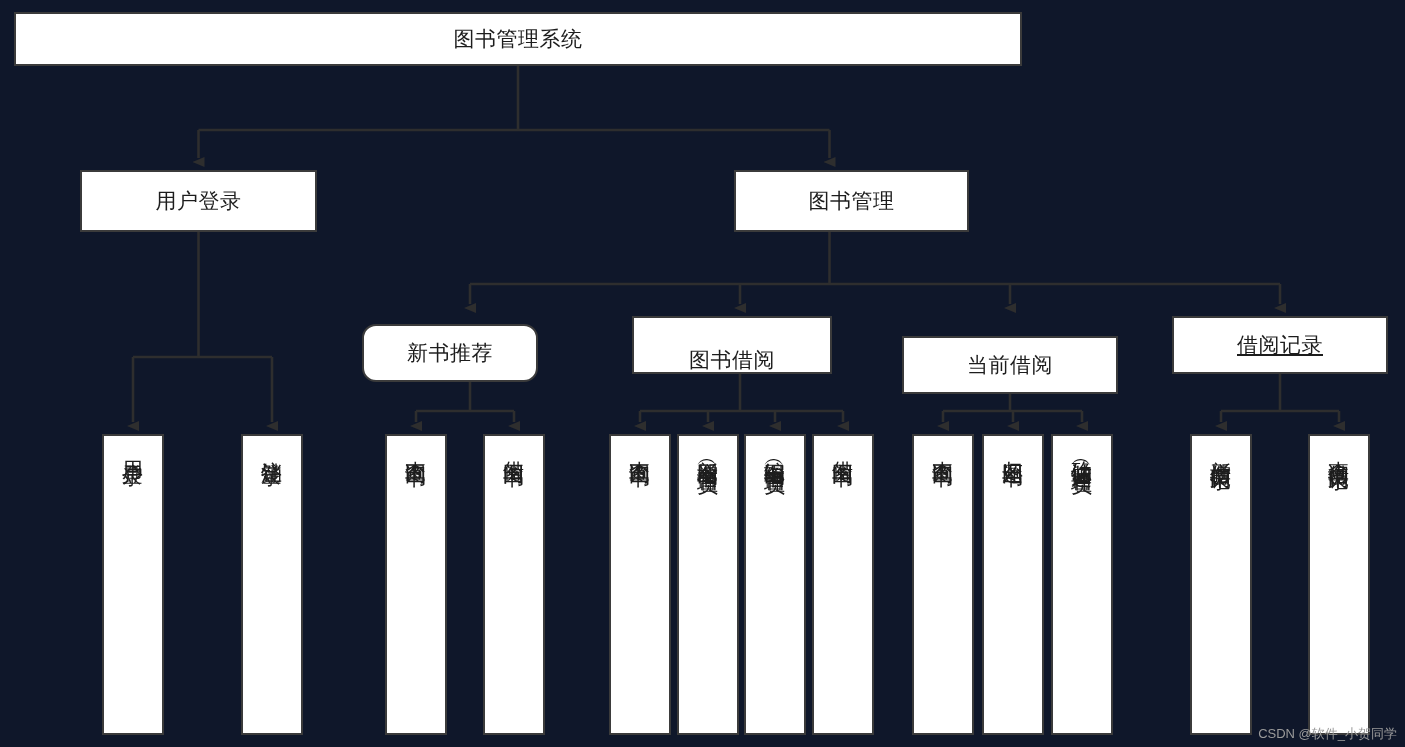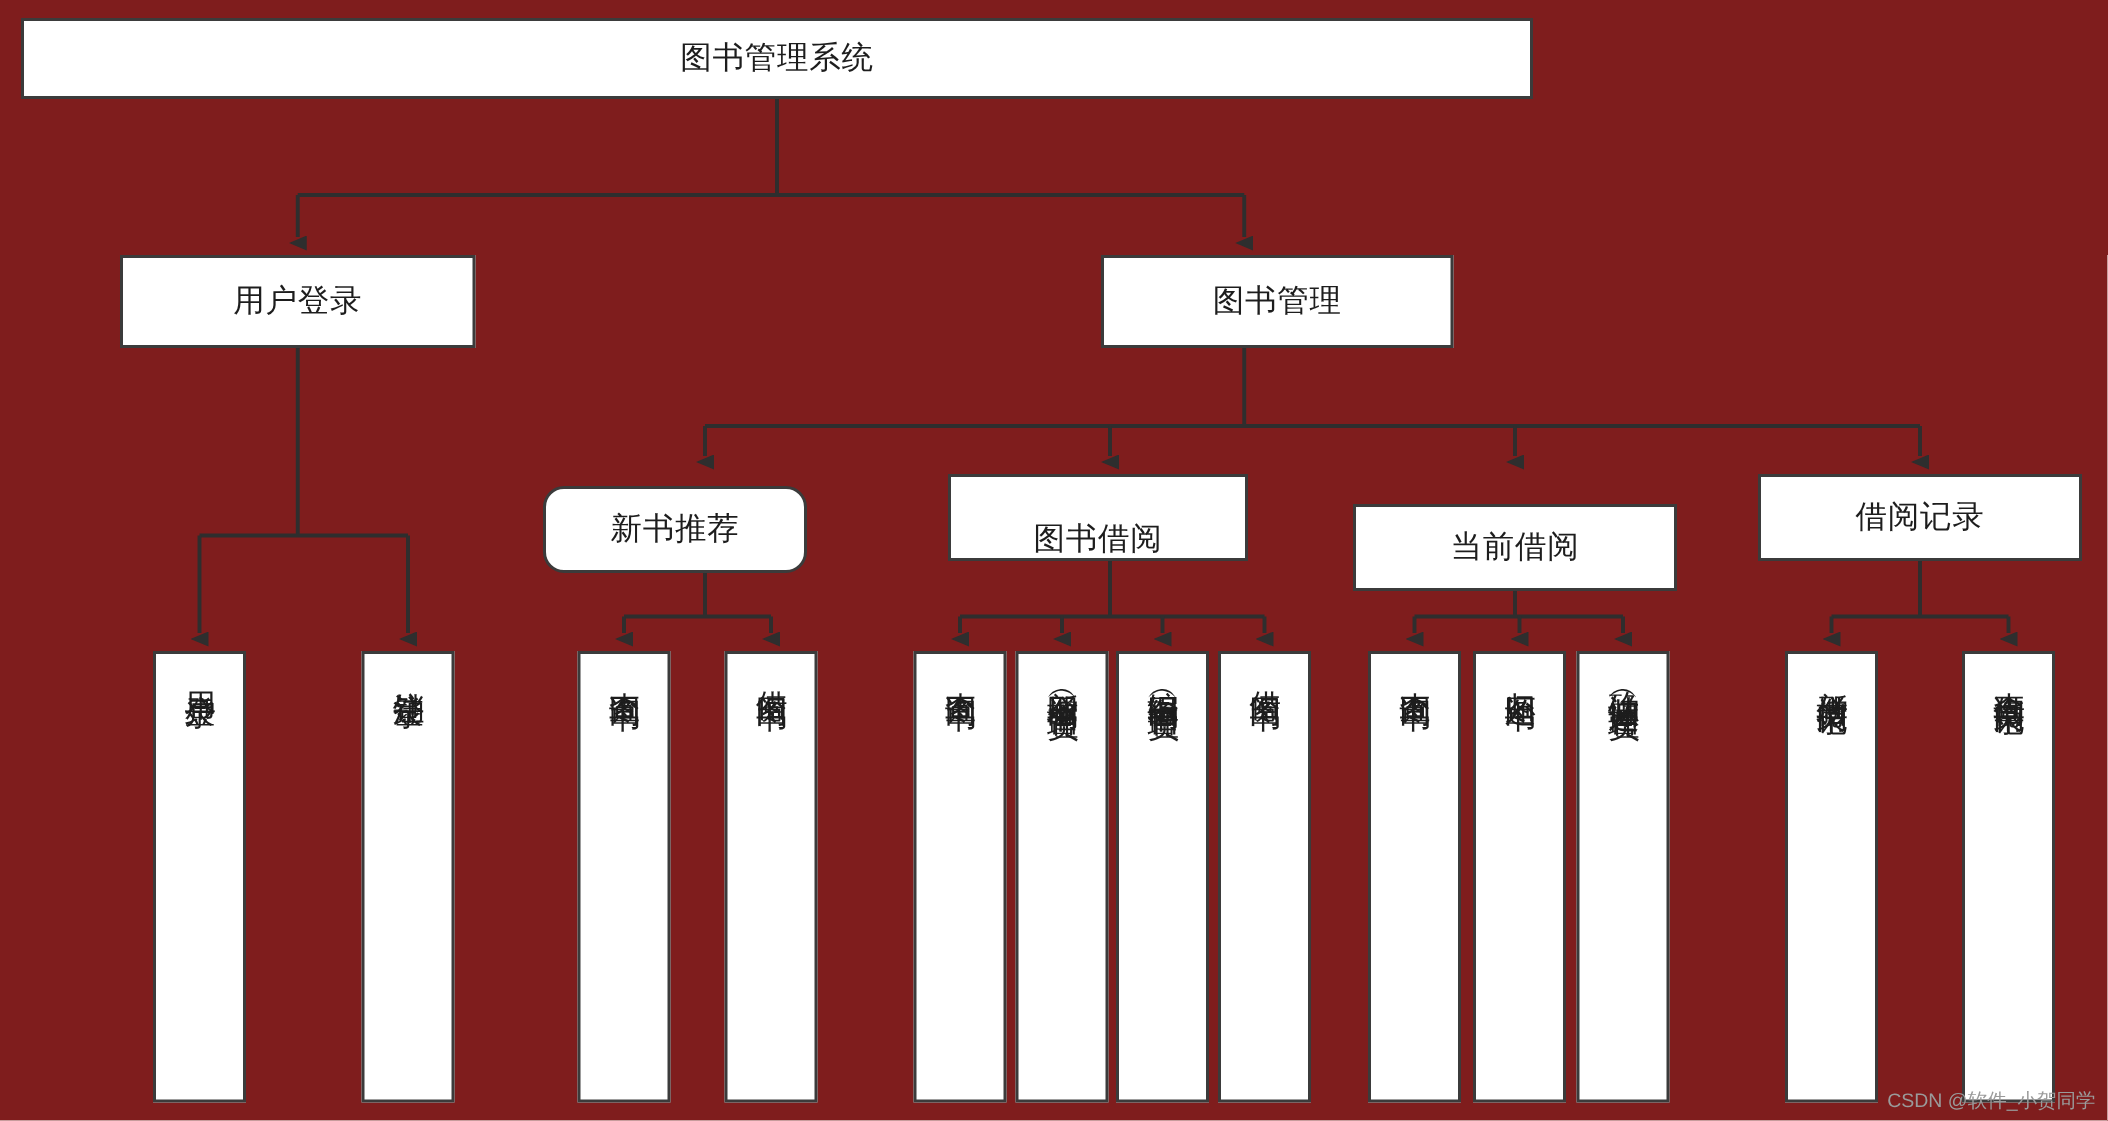--- a/index.html
+++ b/index.html
@@ -7,21 +7,21 @@
     padding: 0;
     background: #ffffff;
   }
   body {
     font-family: "Liberation Sans", "DejaVu Sans", sans-serif;
   }
   #canvas {
     position: relative;
     width: 1405px;
     height: 747px;
-    background: #7f1d1d;
+    background: #0f172a;
     overflow: hidden;
   }
   #wires {
     position: absolute;
     left: 0;
     top: 0;
     width: 1405px;
     height: 747px;
     pointer-events: none;
   }
@@ -126,21 +126,21 @@
       </div>
       <div class="node horizontal" style="left: 362px; top: 324px; width: 176px; height: 58px; border-radius: 14px;">
         <span class="label">新书推荐</span>
       </div>
       <div class="node horizontal" style="left: 632px; top: 316px; width: 200px; height: 58px; align-items: flex-end;">
         <span class="label">图书借阅</span>
       </div>
       <div class="node horizontal" style="left: 902px; top: 316px; width: 216px; height: 58px; margin-top: 20px;">
         <span class="label">当前借阅</span>
       </div>
-      <div class="node horizontal" style="left: 1172px; top: 316px; width: 216px; height: 58px;">
+      <div class="node horizontal" style="left: 1172px; top: 316px; width: 216px; height: 58px; text-decoration: underline;">
         <span class="label">借阅记录</span>
       </div>
       <div class="node vertical" style="left: 102px; top: 434px; width: 62px; height: 301px;">
         <span class="label">用户登录</span>
       </div>
       <div class="node vertical" style="left: 241px; top: 434px; width: 62px; height: 301px;">
         <span class="label">注销登录</span>
       </div>
       <div class="node vertical" style="left: 385px; top: 434px; width: 62px; height: 301px;">
         <span class="label">查询图书</span>

